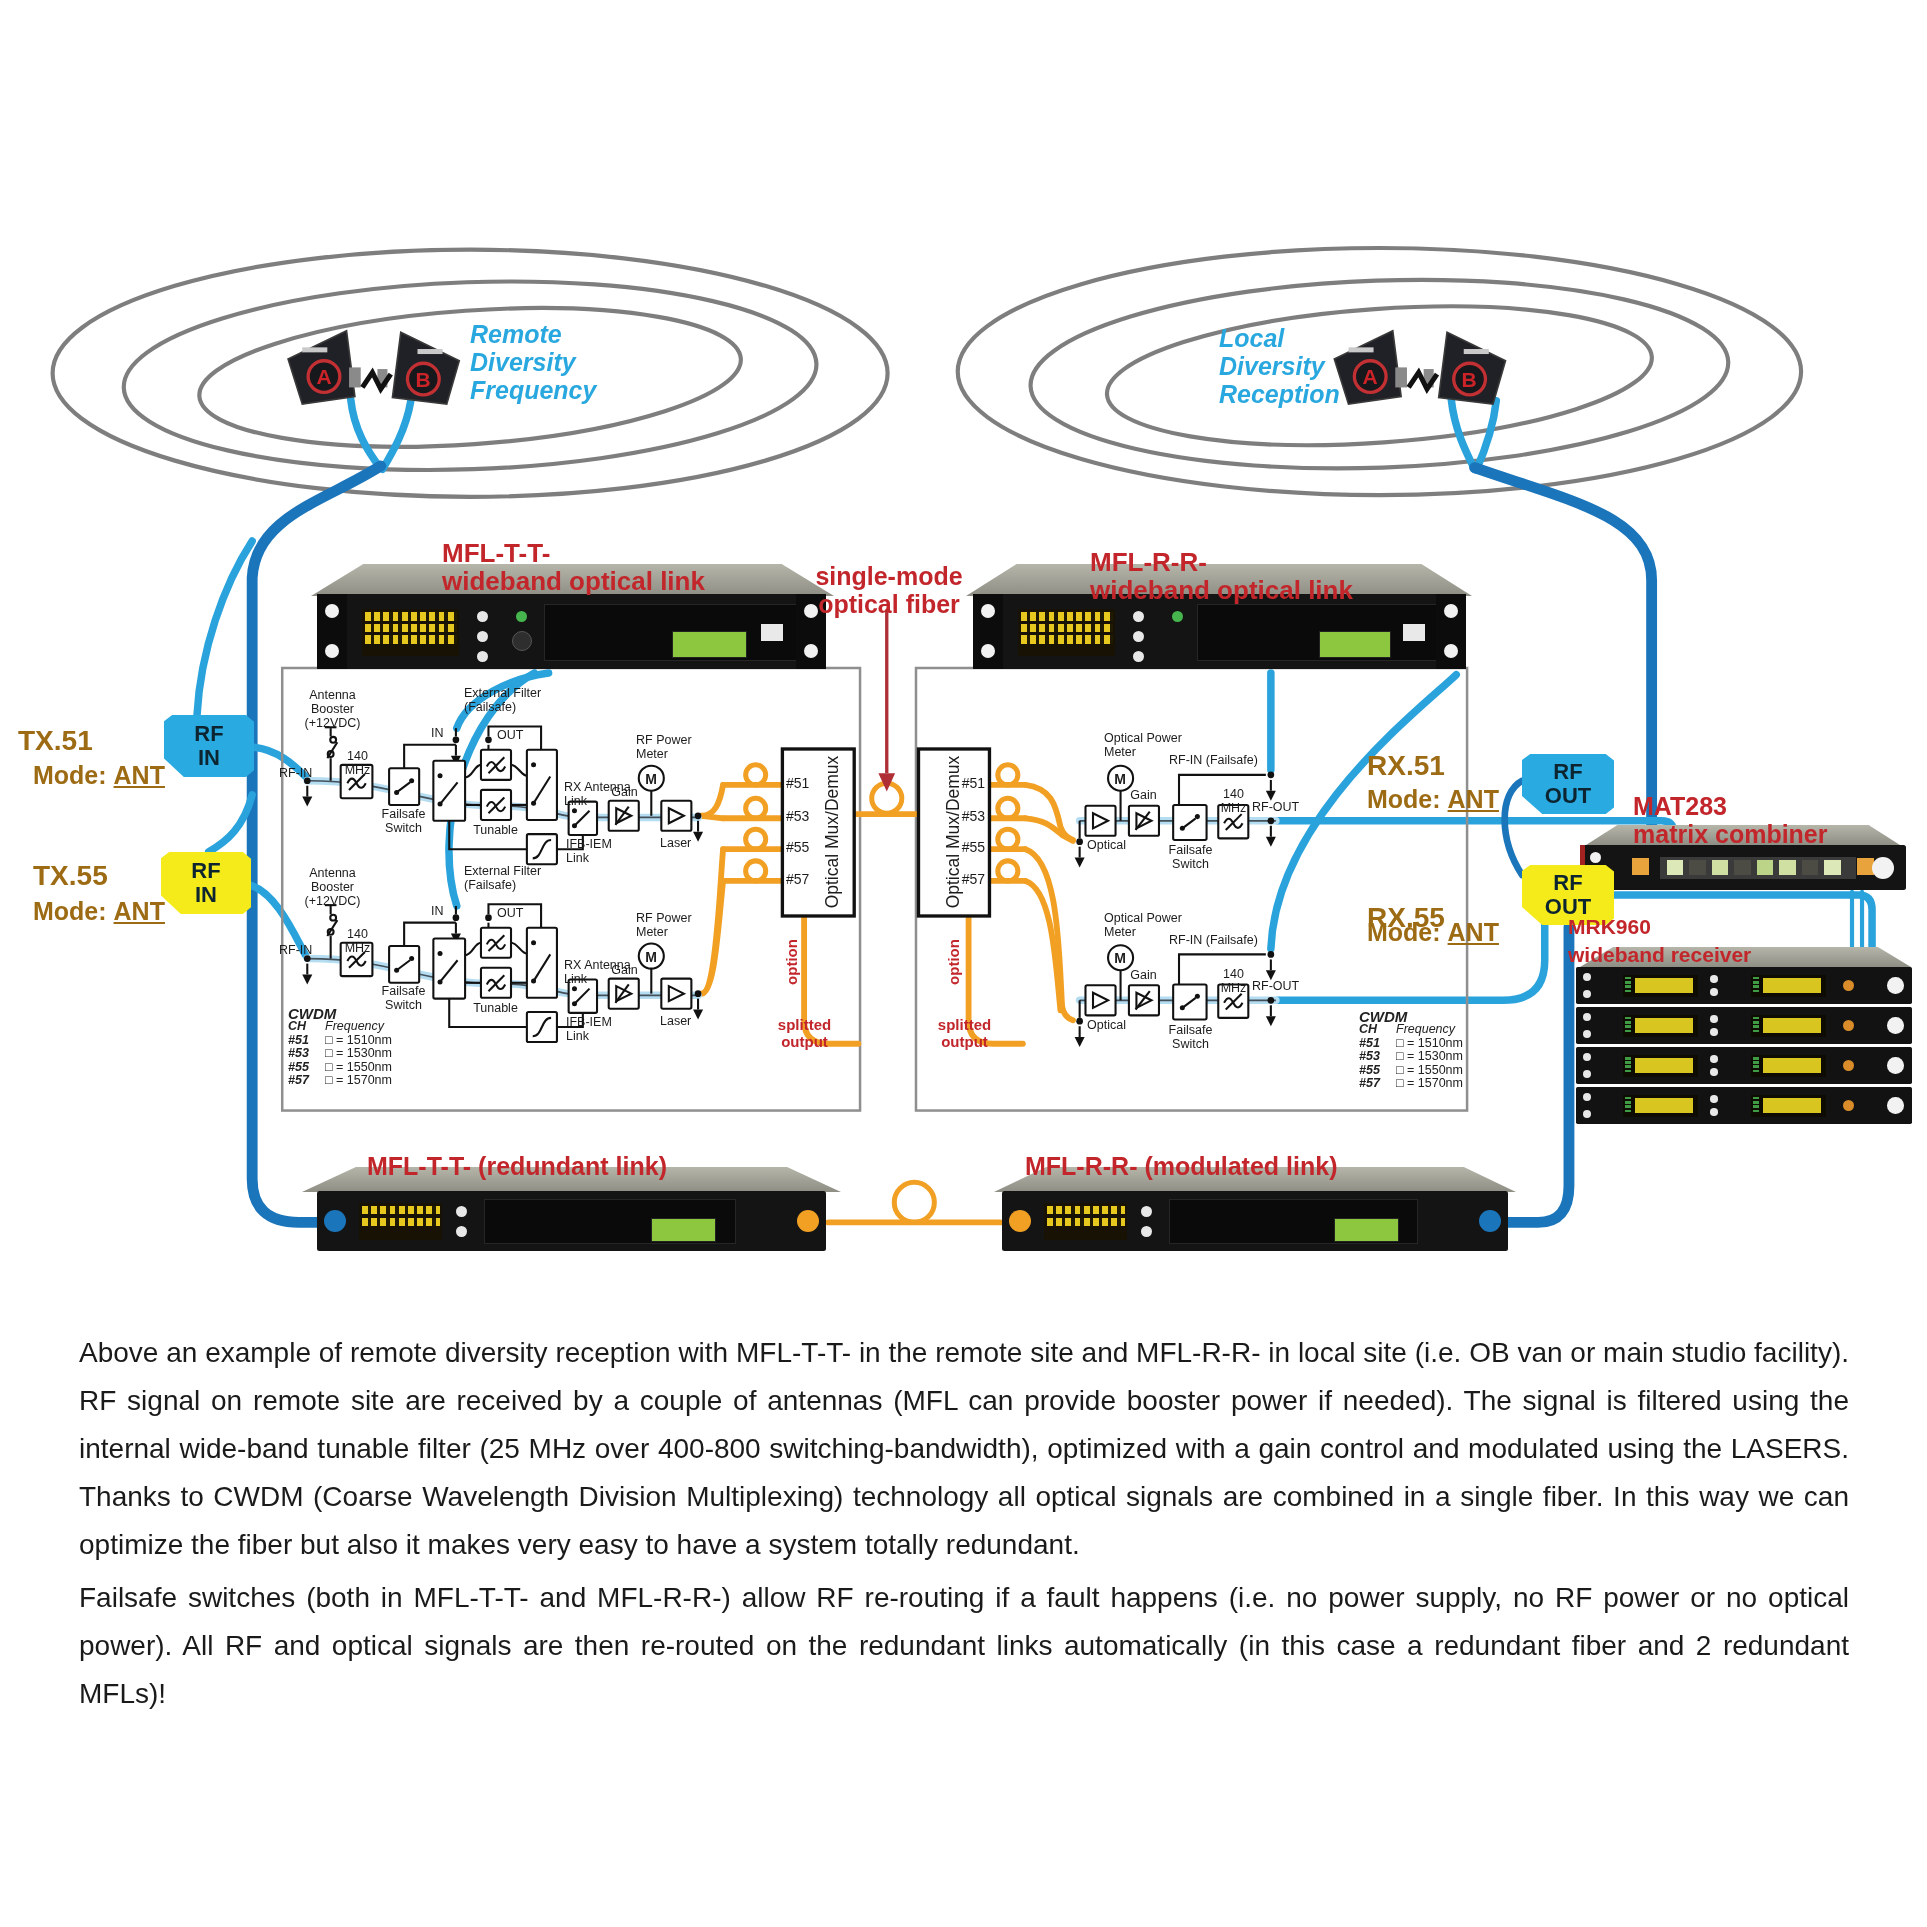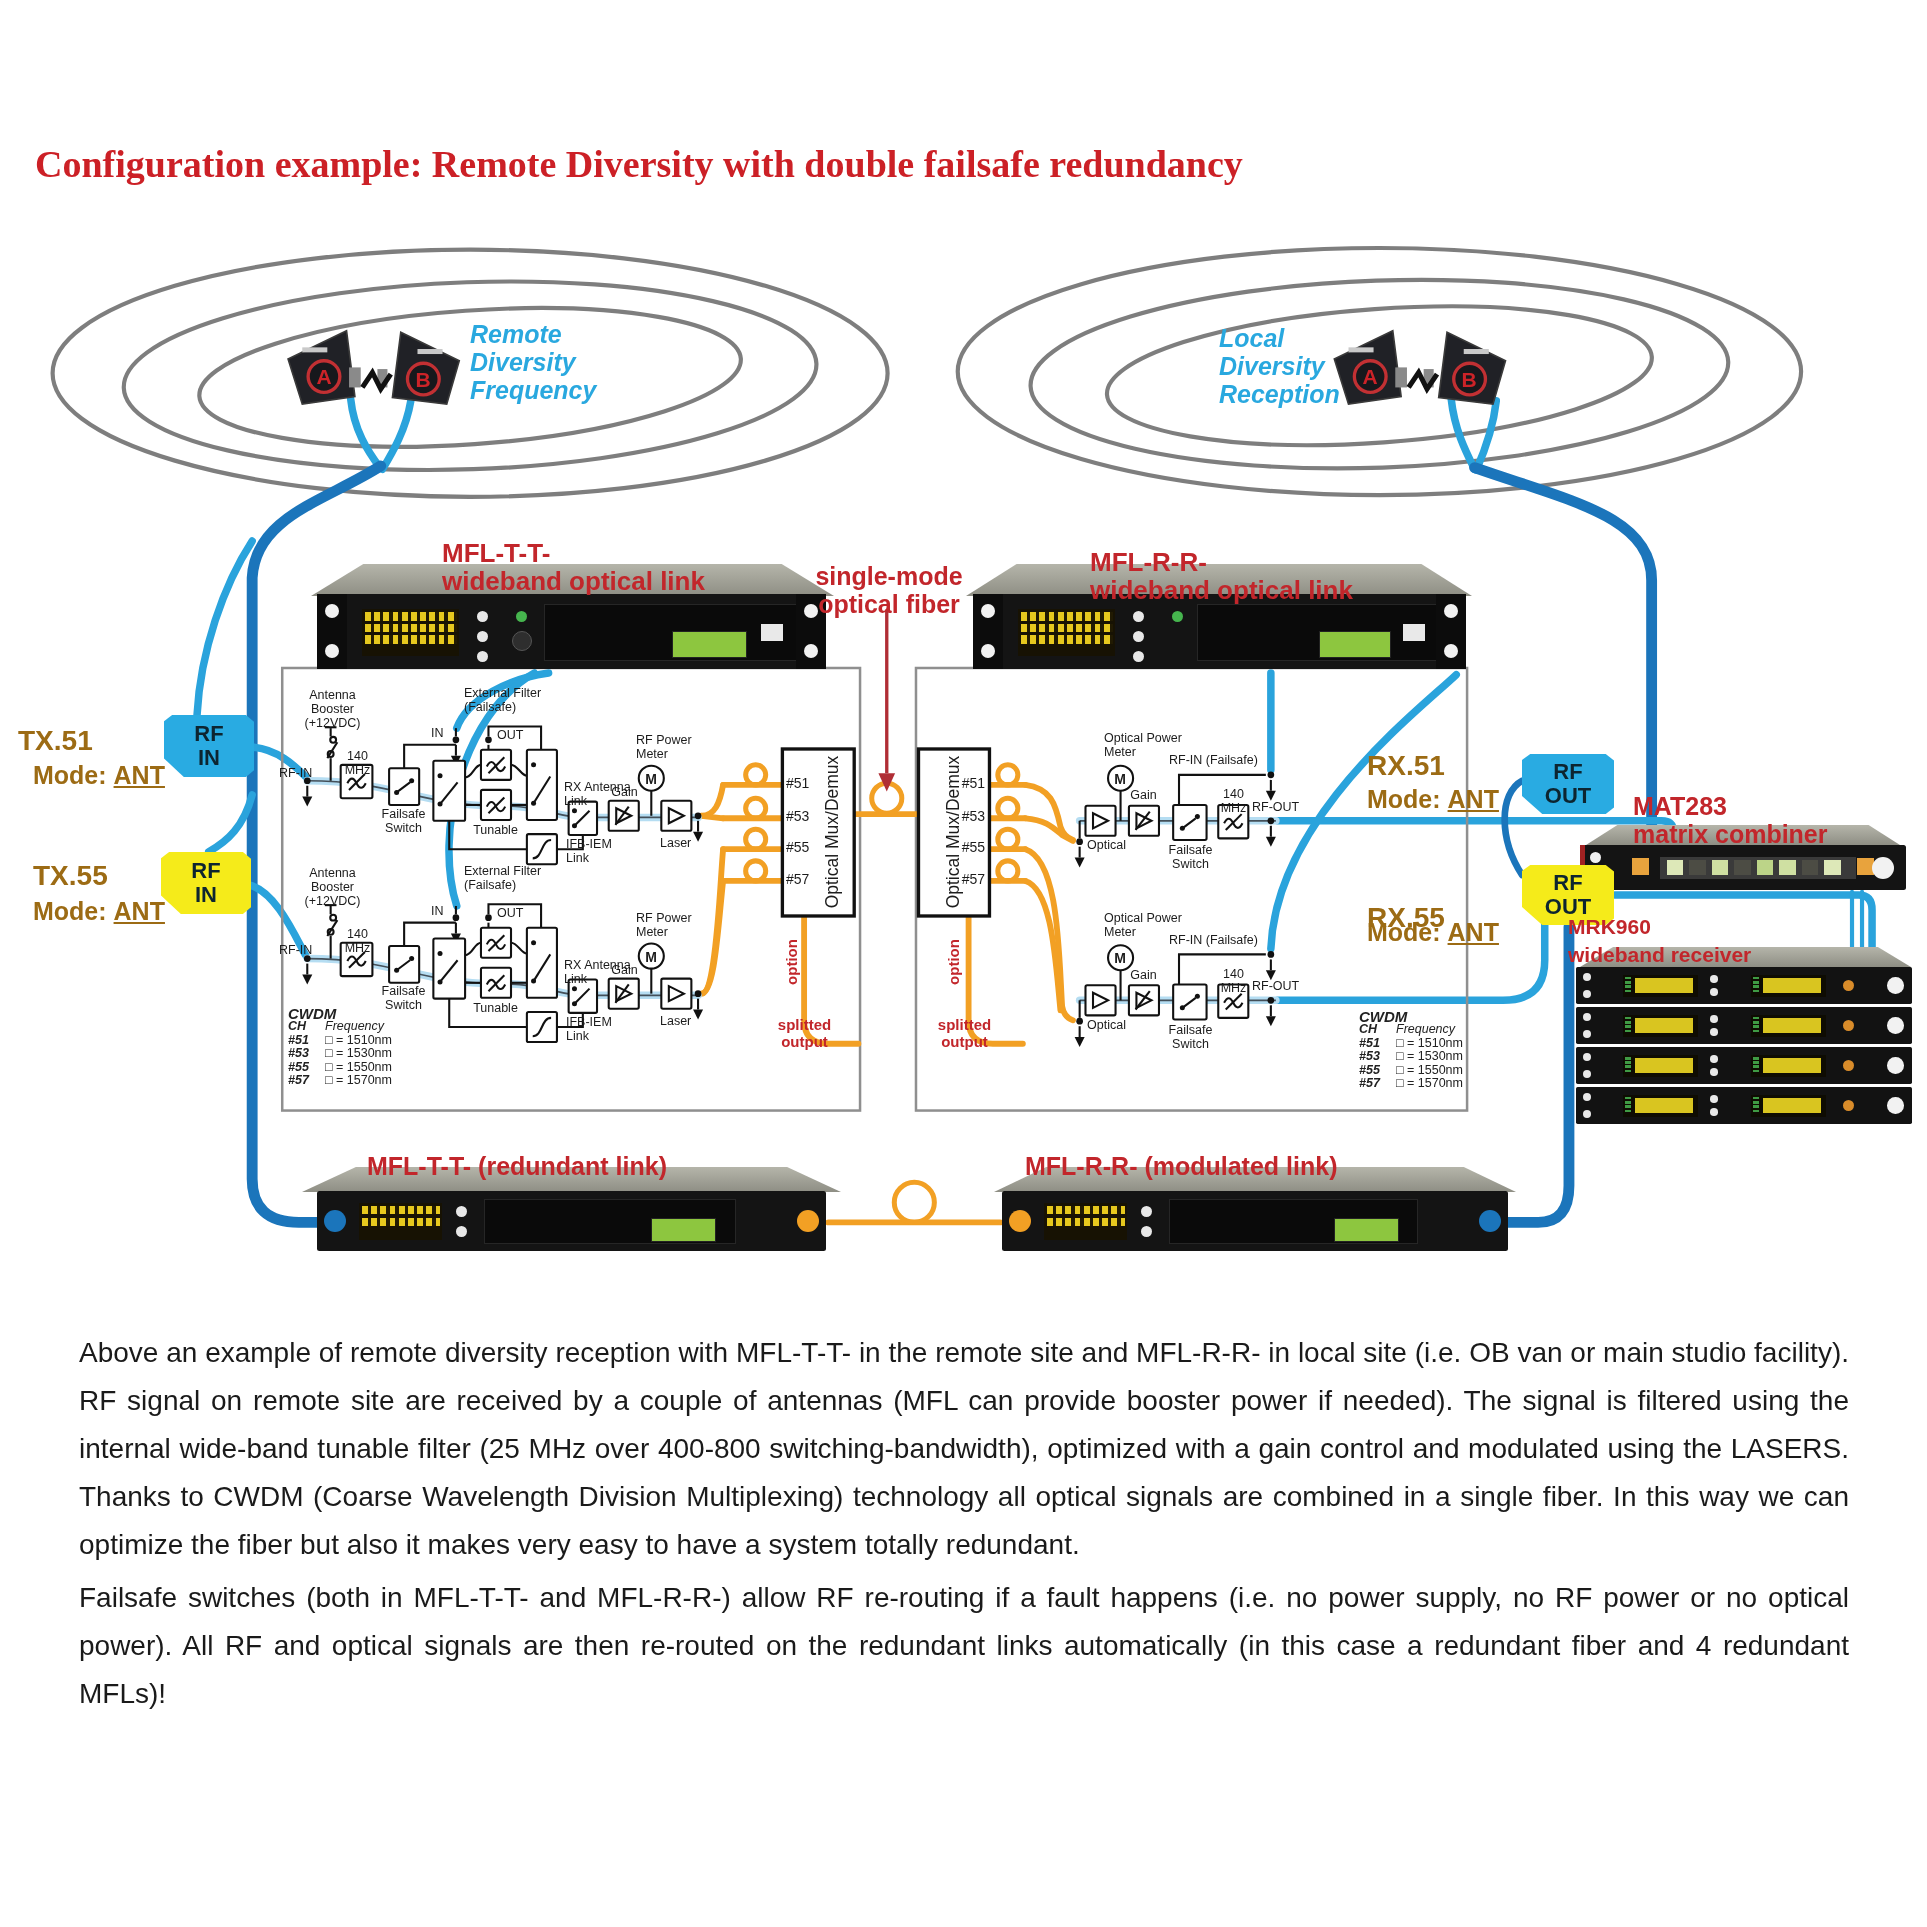--- a/index.html
+++ b/index.html
@@ -258,21 +258,20 @@
     <rect x="418" y="440" width="14" height="24" fill="#8a8a8a"></rect>
         <rect x="452" y="442" width="12" height="22" fill="#8a8a8a"></rect>
     <path d="M 434 464 L 446 446 L 456 466 L 468 448" stroke="#111" stroke-width="6" fill="none"></path>
     <rect x="362" y="416" width="30" height="6" fill="#c9c9c9"></rect>
         <rect x="500" y="418" width="30" height="6" fill="#c9c9c9"></rect>
     <circle cx="388" cy="451" r="19" fill="#17181c" stroke="#c23033" stroke-width="4"></circle>
     <circle cx="507" cy="454" r="19" fill="#17181c" stroke="#c23033" stroke-width="4"></circle>
   </g>
 </svg>
 
-<div id="title" style="left:35px;top:142px">Configuration example: Remote Diversity with double failsafe redundancy</div>
 
 <div class="lbl cy pre" style="left:470px;top:320px;width:192px;font-size:25px;line-height:28px">Remote
 Diversity
 Frequency</div>
 <div class="lbl cy pre" style="left:1219px;top:324px;width:192px;font-size:25px;line-height:28px">Local
 Diversity
 Reception</div>
 
 <span class="lbl cen" style="left:324px;top:377px;font-size:21px;font-weight:bold;color:#cc2328">A</span>
 <span class="lbl cen" style="left:423px;top:380px;font-size:21px;font-weight:bold;color:#cc2328">B</span>
@@ -579,17 +578,17 @@
           <u></u>
           <b></b>
         </div>
         <span class="rk" style="left:267px;top:12.5px;width:11px;height:11px;border-radius:50%;background:#d98c2a;position:absolute"></span>
     <span class="screw" style="right:8.3px;top:10px;width:16.7px;height:16.7px"></span>
   </div>
 </div>
 
 <div id="bodytext">
   <p>Above an example of remote diversity reception with MFL-T-T- in the remote site and MFL-R-R- in local site (i.e. OB van or main studio facility). RF signal on remote site are received by a couple of antennas (MFL can provide booster power if needed). The signal is filtered using the internal wide-band tunable filter (25 MHz over 400-800 switching-bandwidth), optimized with a gain control and modulated using the LASERS. Thanks to CWDM (Coarse Wavelength Division Multiplexing) technology all optical signals are combined in a single fiber. In this way we can optimize the fiber but also it makes very easy to have a system totally redundant.</p>
-  <p>Failsafe switches (both in MFL-T-T- and MFL-R-R-) allow RF re-routing if a fault happens (i.e. no power supply, no RF power or no optical power). All RF and optical signals are then re-routed on the redundant links automatically (in this case a redundant fiber and 4 redundant MFLs)!</p>
+  <p>Failsafe switches (both in MFL-T-T- and MFL-R-R-) allow RF re-routing if a fault happens (i.e. no power supply, no RF power or no optical power). All RF and optical signals are then re-routed on the redundant links automatically (in this case a redundant fiber and 2 redundant MFLs)!</p>
 </div>
 
 </div>
 
 
 </body></html>

